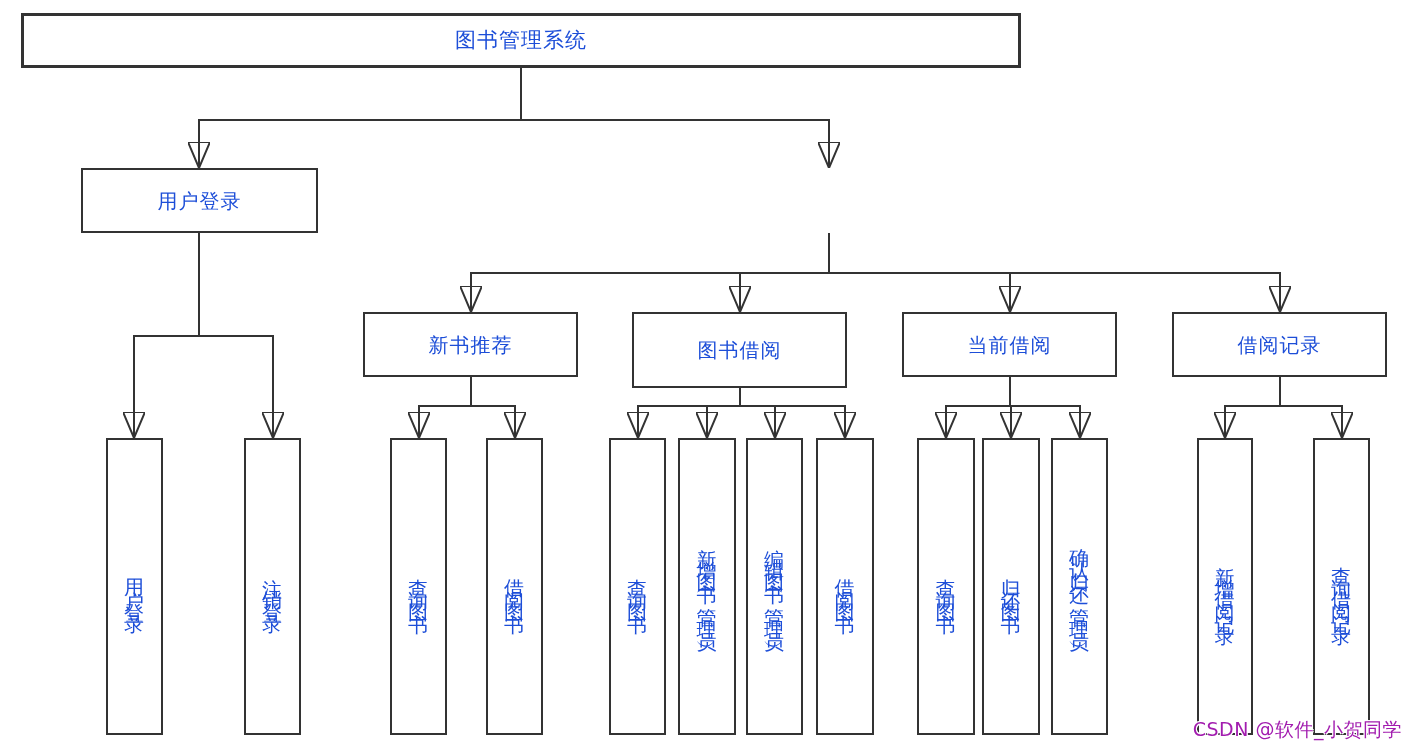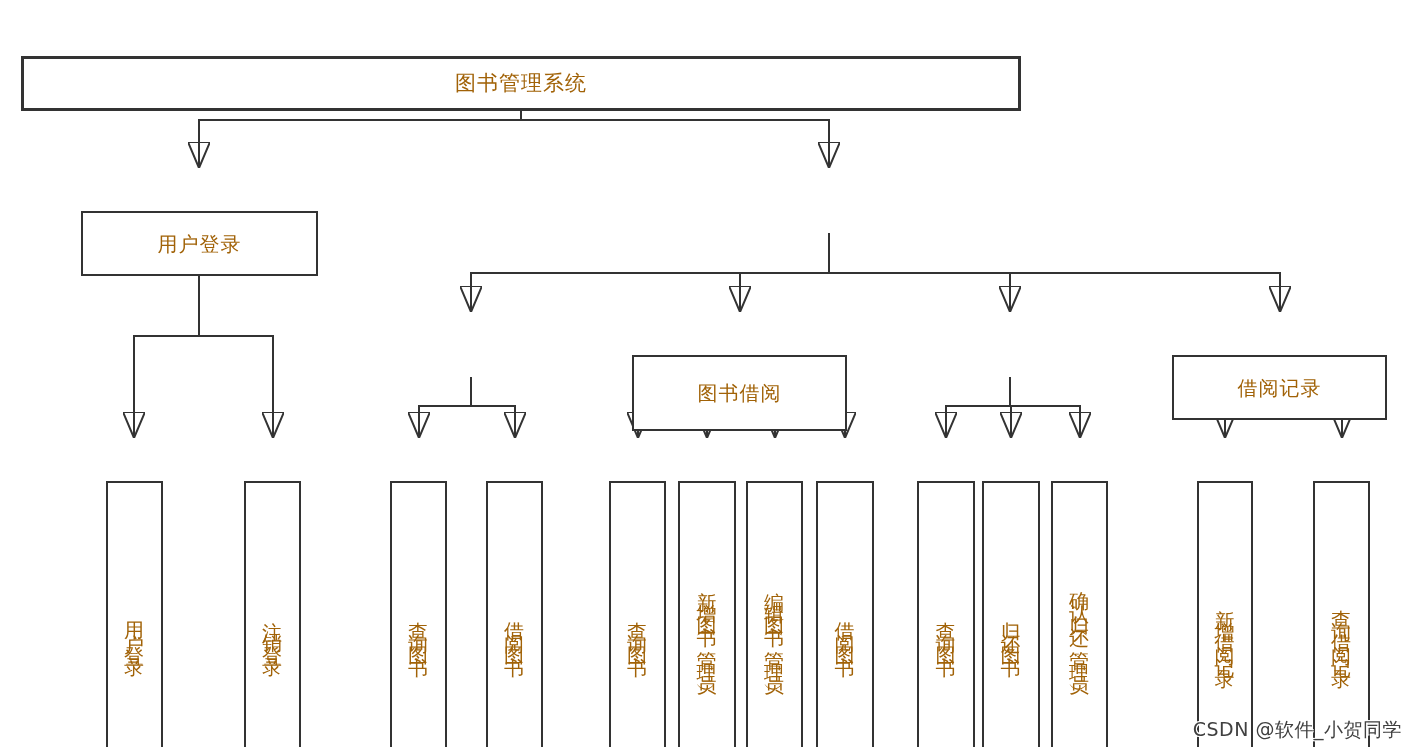--- a/index.html
+++ b/index.html
@@ -28,22 +28,21 @@
     fill: none;
   }
   .box {
     position: absolute;
     box-sizing: border-box;
     border: 2px solid #333333;
     background: #ffffff;
     display: flex;
     align-items: center;
     justify-content: center;
-    color: #a16207;
-    margin-top: 43px;
+    color: #1d4ed8;
   }
   .box.root {
     border-width: 3px;
     font-size: 21px;
   }
   .box.branch {
     font-size: 20px;
   }
   .box.leaf {
     font-size: 20px;
@@ -57,21 +56,21 @@
   .branch .lbl, .root .lbl {
     letter-spacing: 1px;
     line-height: 1;
     white-space: nowrap;
   }
   .watermark {
     position: absolute;
     right: 3px;
     bottom: 4px;
     font-size: 19px;
-    color: #404040;
+    color: #a21caf;
     letter-spacing: 0.5px;
     text-shadow: -1px -1px 0 #ffffff, 1px -1px 0 #ffffff, -1px 1px 0 #ffffff, 1px 1px 0 #ffffff;
     z-index: 5;
   }
 </style>
 </head>
 <body>
 
 <div class="canvas">
 
@@ -131,23 +130,29 @@
   </svg>
 
   <div class="box root" style="left:21px; top:13px; width:1000px; height:55px;">
     <span class="lbl">图书管理系统</span>
   </div>
 
   <div class="box branch" style="left:81px; top:168px; width:237px; height:65px;">
     <span class="lbl">用户登录</span>
   </div>
 
+  <div class="box branch" style="left:363px; top:312px; width:215px; height:65px;">
+    <span class="lbl">新书推荐</span>
+  </div>
   <div class="box branch" style="left:632px; top:312px; width:215px; height:76px;">
     <span class="lbl">图书借阅</span>
   </div>
+  <div class="box branch" style="left:902px; top:312px; width:215px; height:65px;">
+    <span class="lbl">当前借阅</span>
+  </div>
   <div class="box branch" style="left:1172px; top:312px; width:215px; height:65px;">
     <span class="lbl">借阅记录</span>
   </div>
 
   <div class="box leaf" style="left:106px; top:438px; width:57px; height:297px;">
     <span class="lbl">用户登录</span>
   </div>
   <div class="box leaf" style="left:244px; top:438px; width:57px; height:297px;">
     <span class="lbl">注销登录</span>
   </div>

